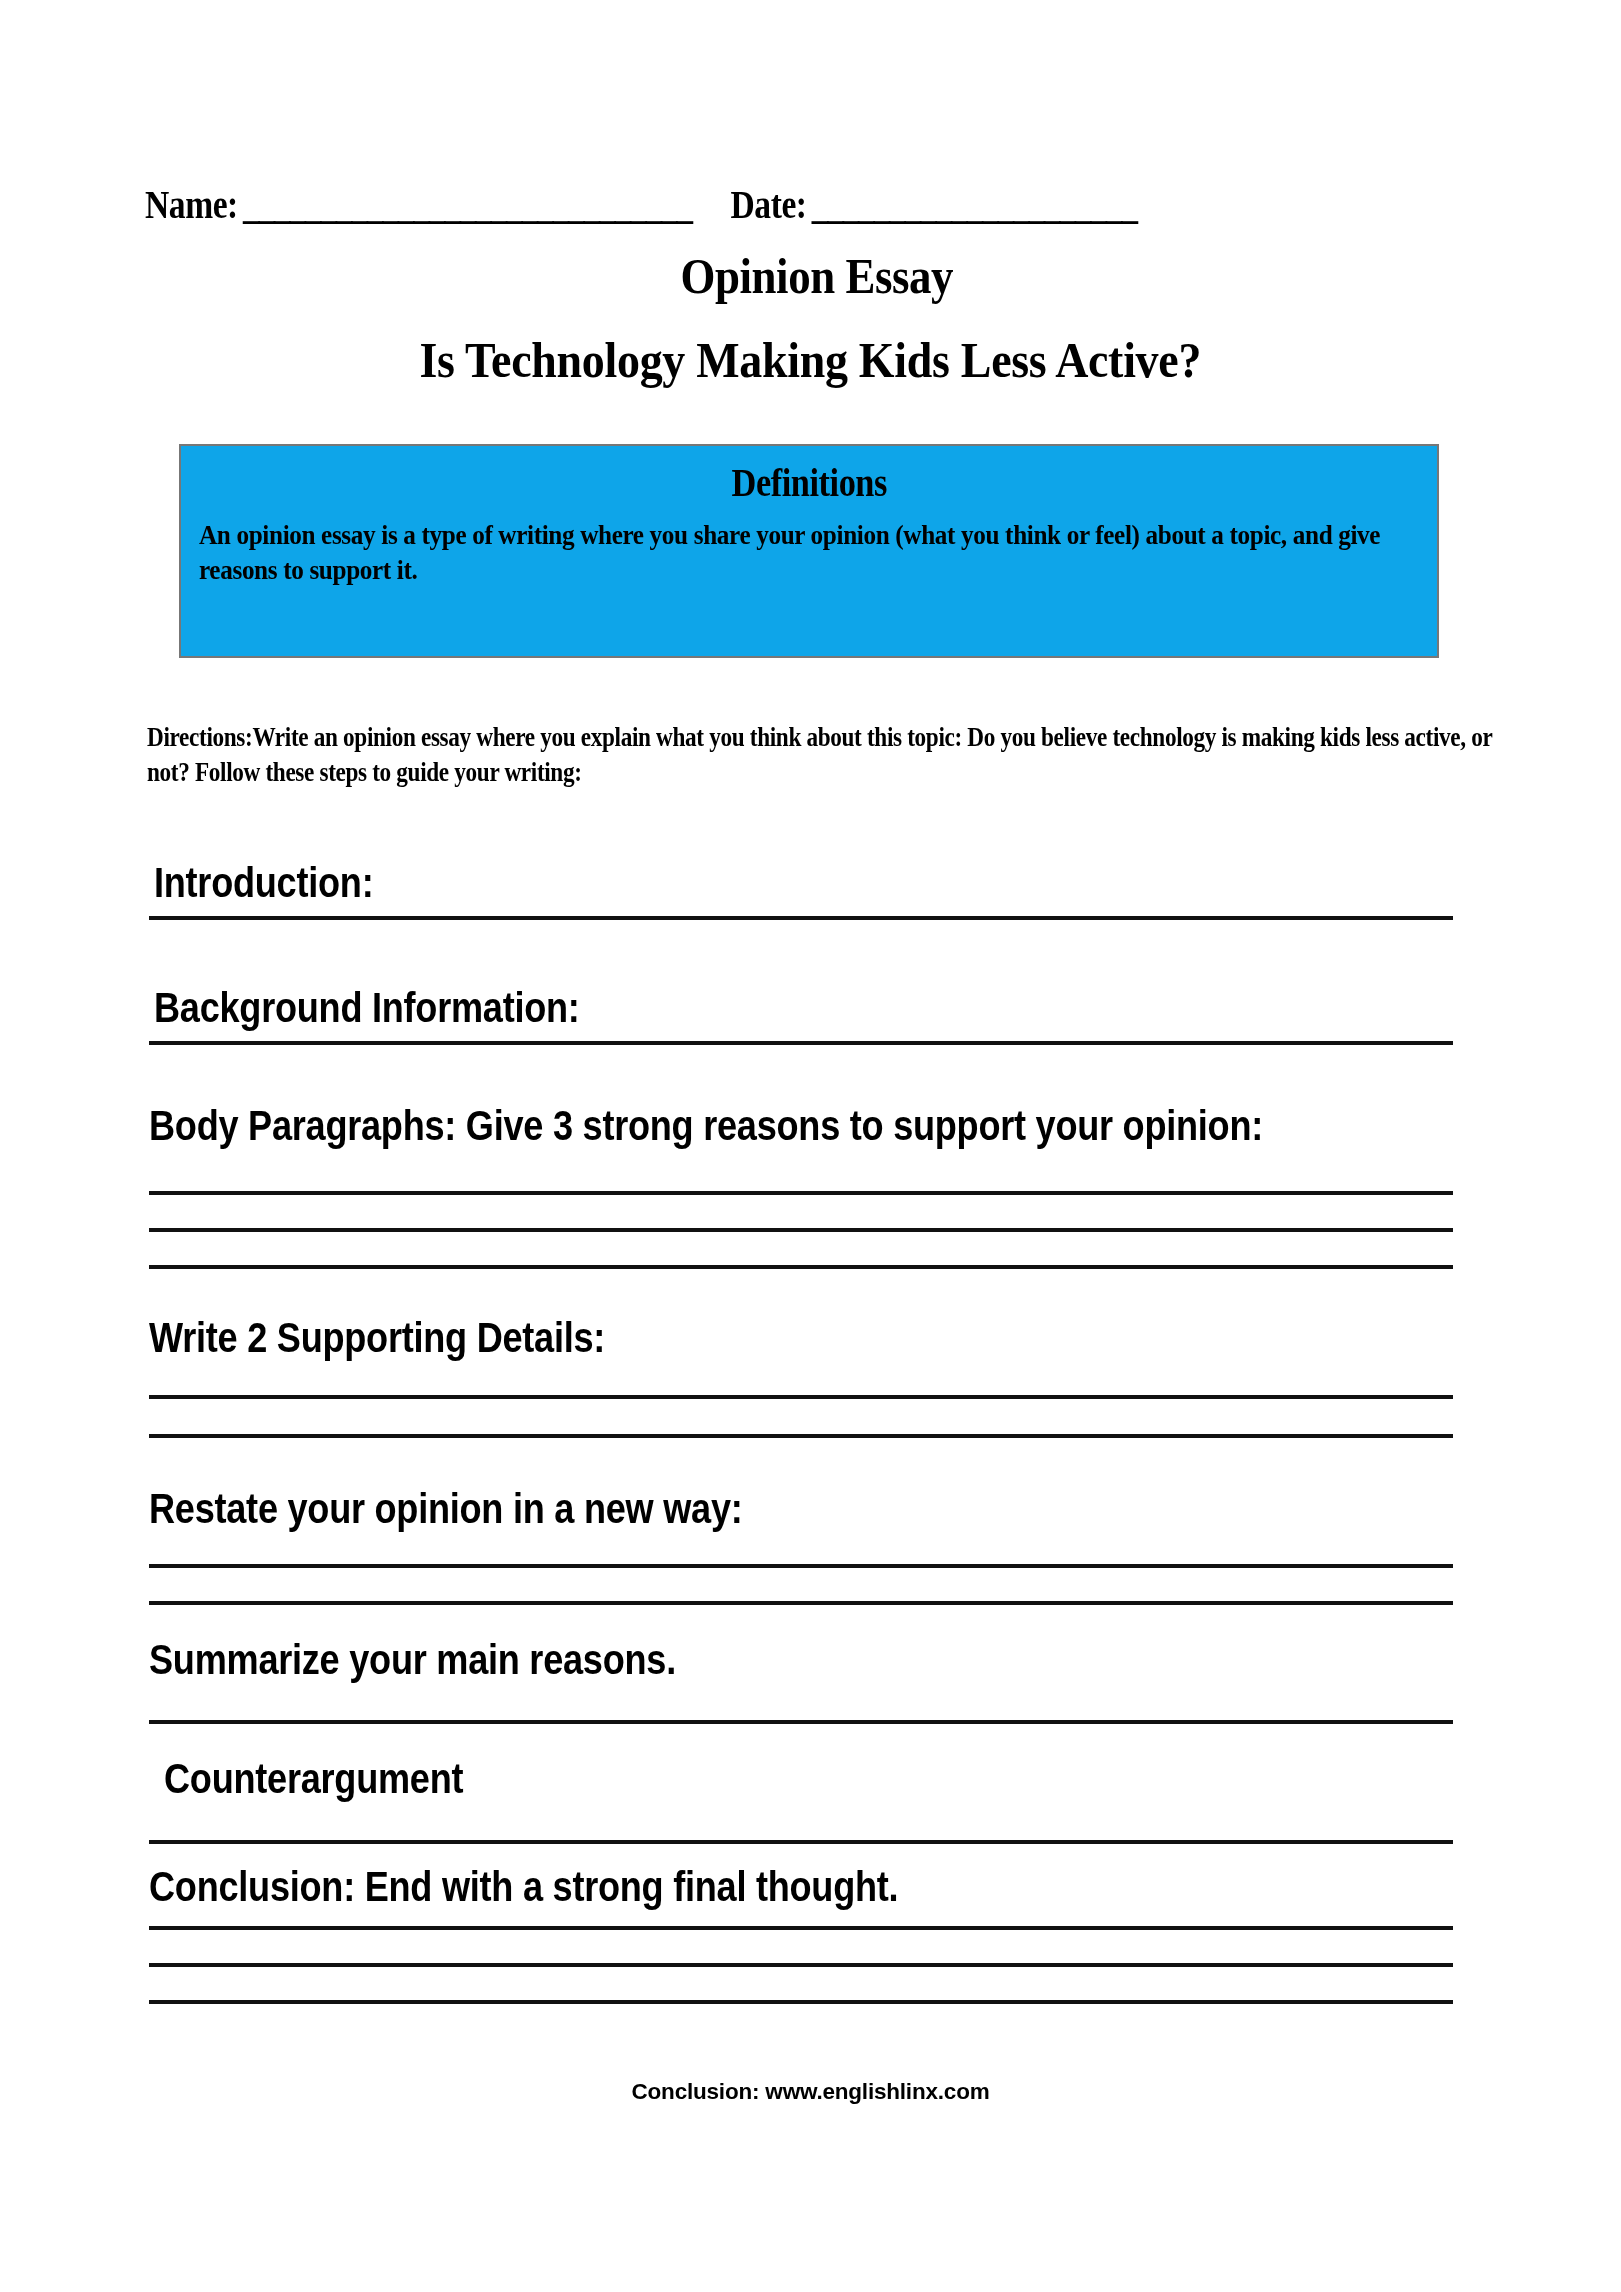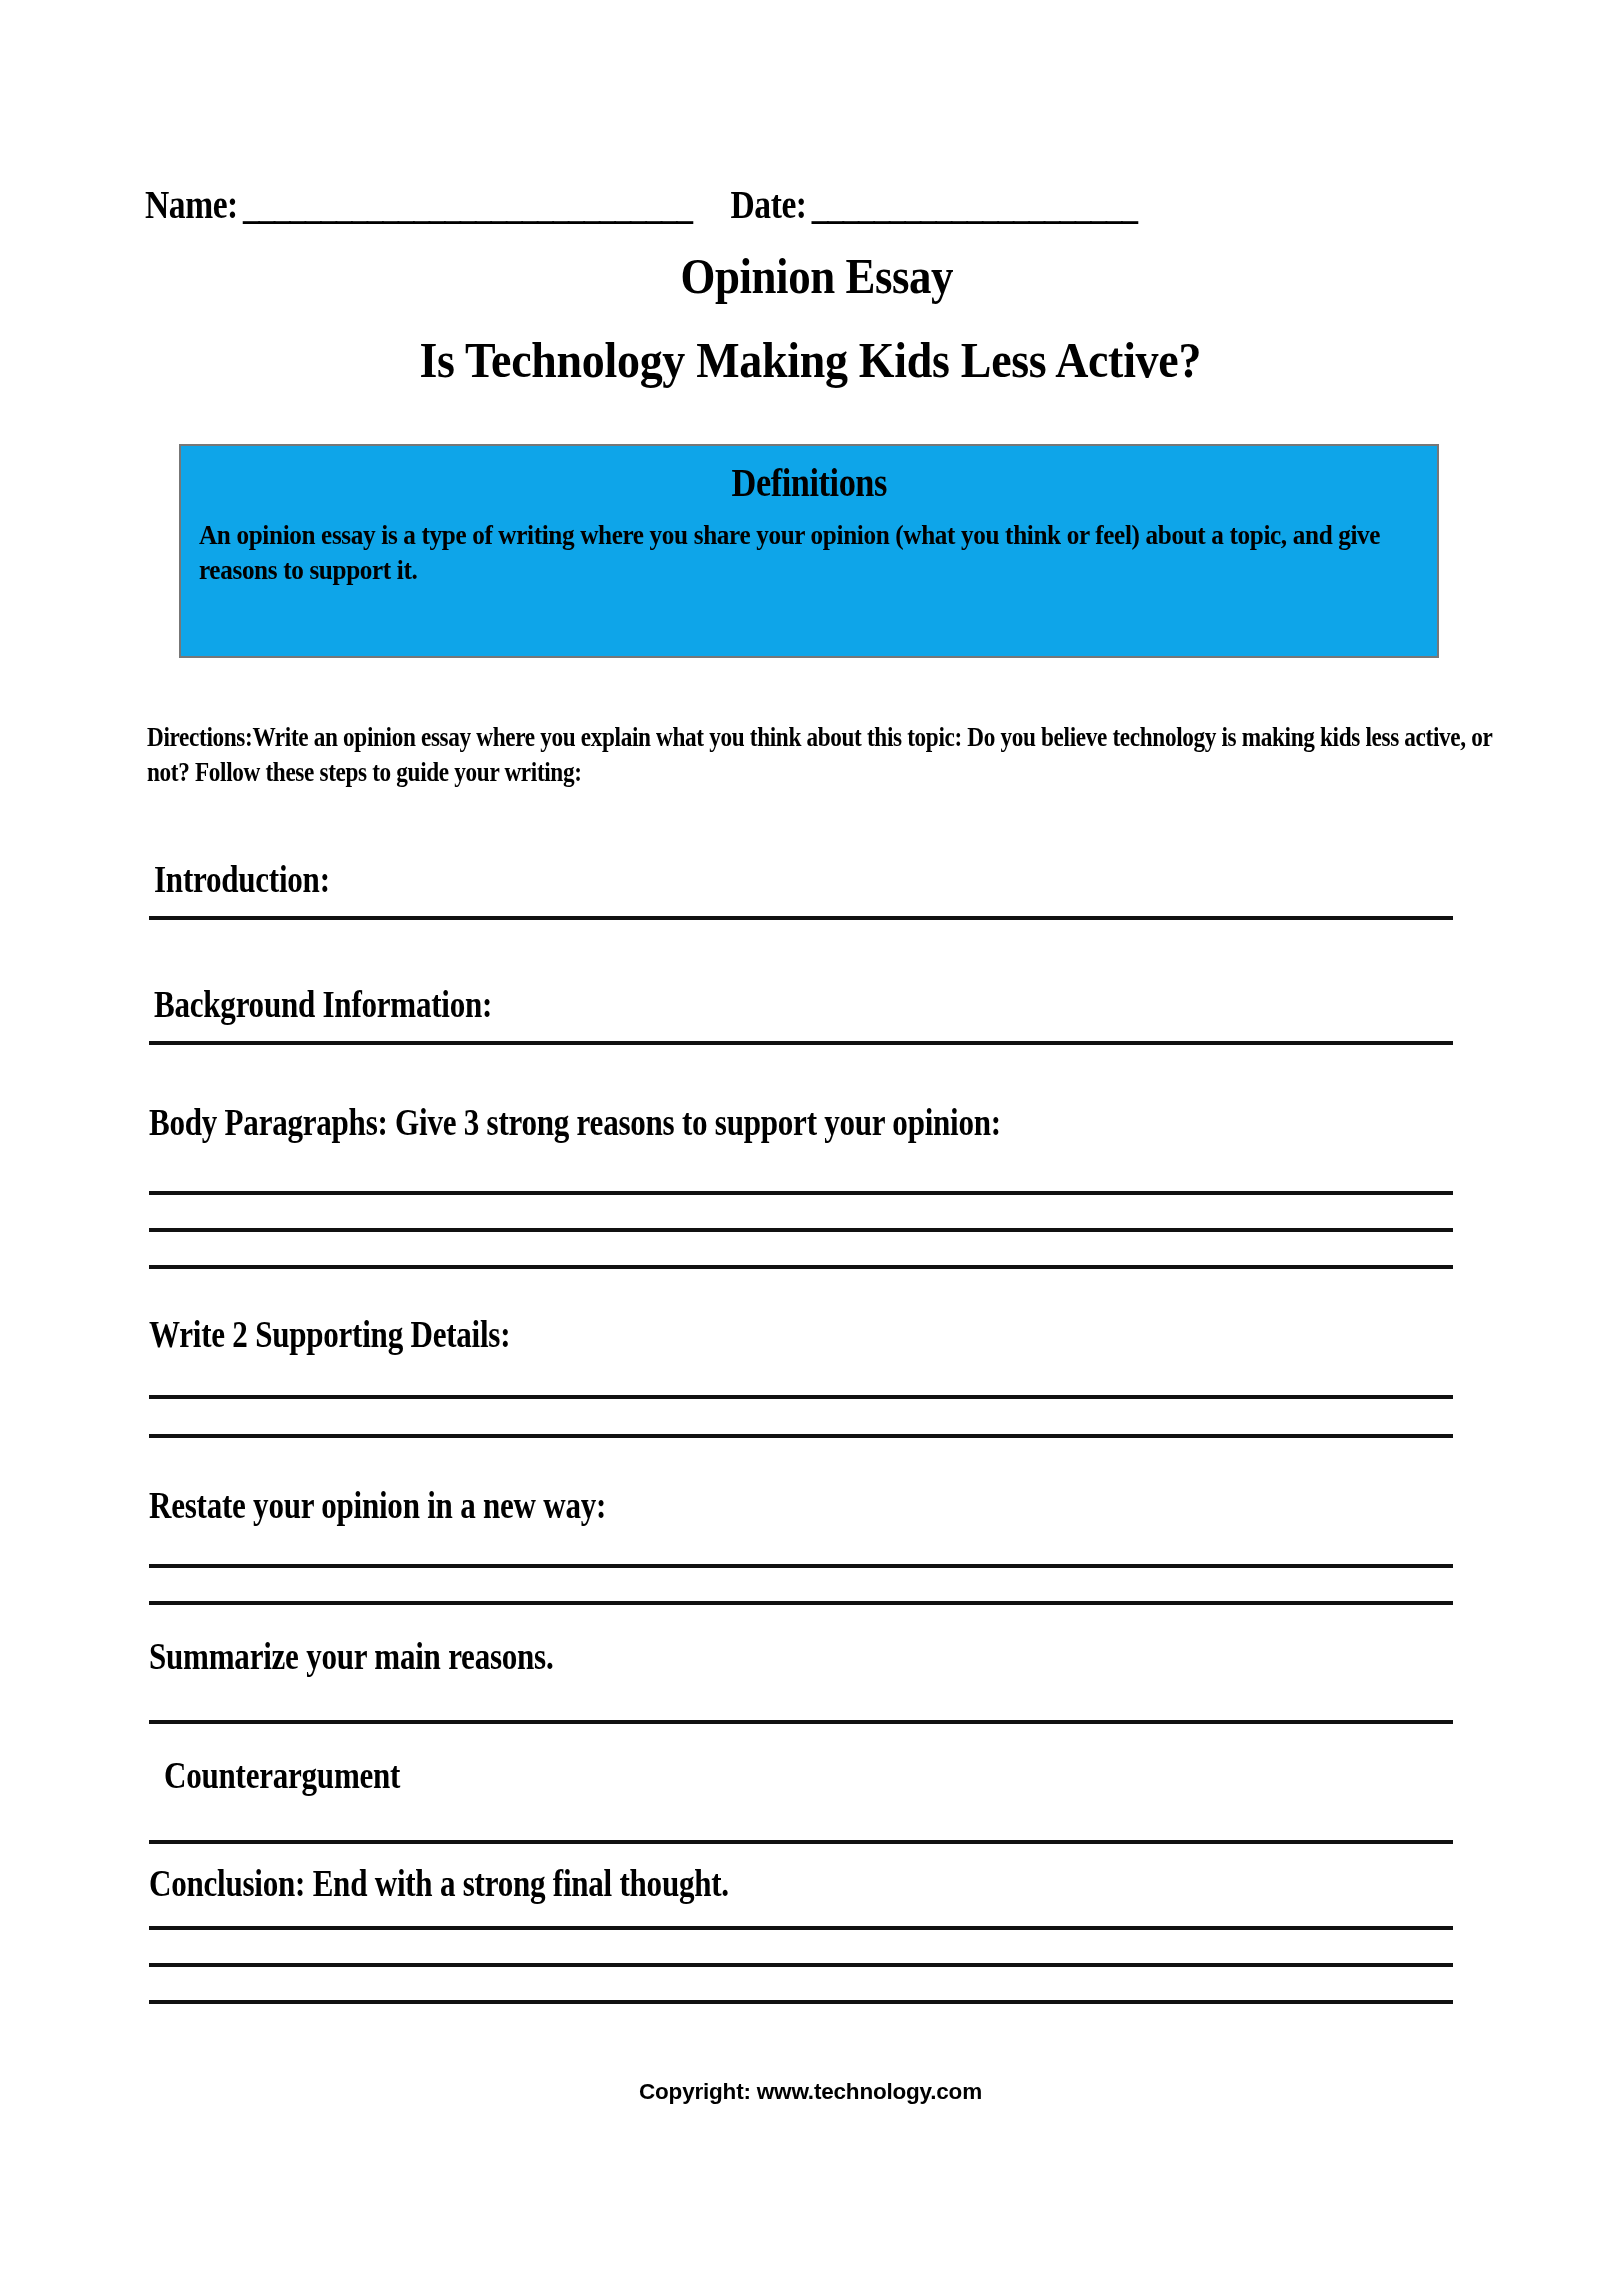--- a/index.html
+++ b/index.html
@@ -128,23 +128,23 @@
     letter-spacing: -0.4px;
   }
   .directions span {
     display: inline-block;
     transform: scaleX(0.86);
     transform-origin: left top;
     width: 116%;
   }
   .sec-label {
     position: absolute;
-    font-family: Liberation Serif, serif;
-    font-weight: bold;
-    font-size: 37px;
+    font-family: Liberation Sans, sans-serif;
+    font-weight: bold;
+    font-size: 43px;
     letter-spacing: -0.3px;
     white-space: nowrap;
   }
   .sec-label span {
     display: inline-block;
     transform: scaleX(0.84);
     transform-origin: left center;
   }
   .wline {
     position: absolute;
@@ -218,16 +218,16 @@
       <div class="sec-label" style="top: 1635px; left: 149px;"><span>Summarize your main reasons.</span></div>
       <div class="wline" style="top: 1720px;"></div>
       <div class="sec-label" style="top: 1754px; left: 164px;"><span>Counterargument</span></div>
       <div class="wline" style="top: 1840px;"></div>
       <div class="sec-label" style="top: 1862px; left: 149px;"><span>Conclusion: End with a strong final thought.</span></div>
       <div class="wline" style="top: 1926px;"></div>
       <div class="wline" style="top: 1963px;"></div>
       <div class="wline" style="top: 2000px;"></div>
     </div>
 
-  <div class="copyright">Copyright: www.technology.com</div>
+  <div class="copyright">Conclusion: www.englishlinx.com</div>
 
 </div>
 
 
 </body></html>

